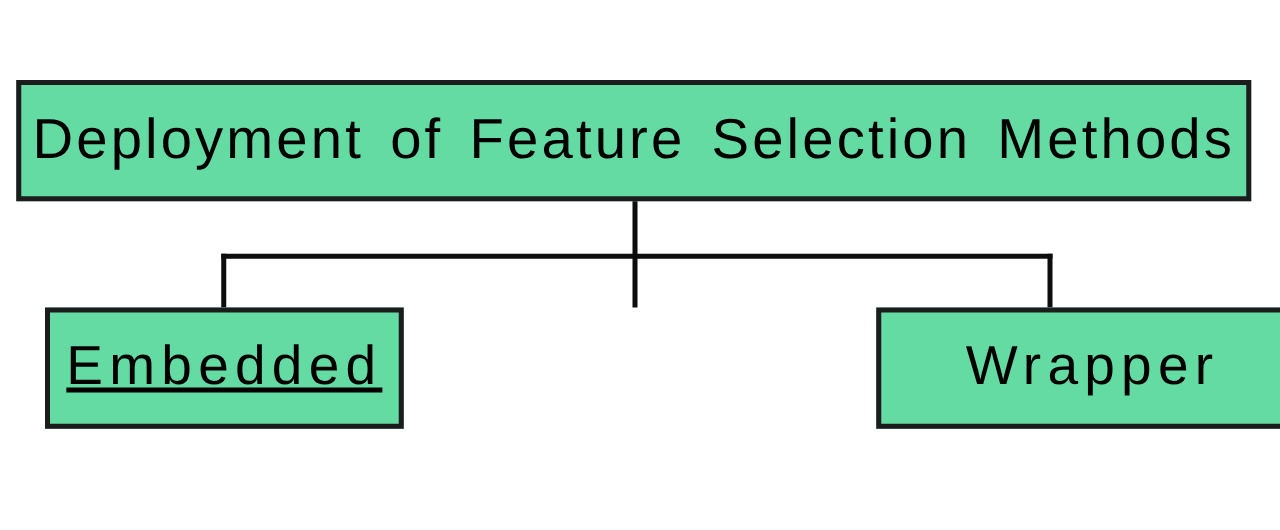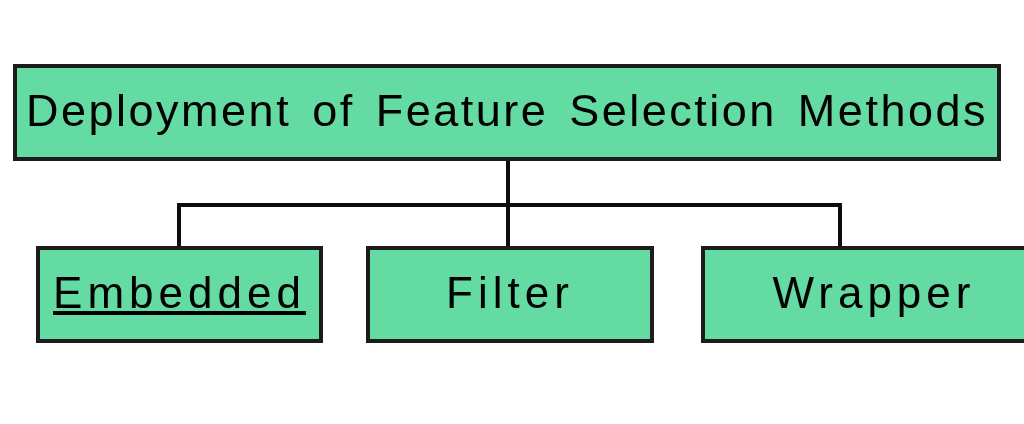--- a/index.html
+++ b/index.html
@@ -70,21 +70,18 @@
 
   <div class="line line-trunk"></div>
   <div class="line line-crossbar"></div>
   <div class="line line-drop-left"></div>
   <div class="line line-drop-right"></div>
 
   <div class="node node-child node-embedded">
     <span class="label">Embedded</span>
   </div>
 
-  <div class="node node-child node-filter">
-    <span class="label">Filter</span>
-  </div>
 
   <div class="node node-child node-wrapper">
     <span class="label">Wrapper</span>
   </div>
 
 </div>
 
 </body></html>

